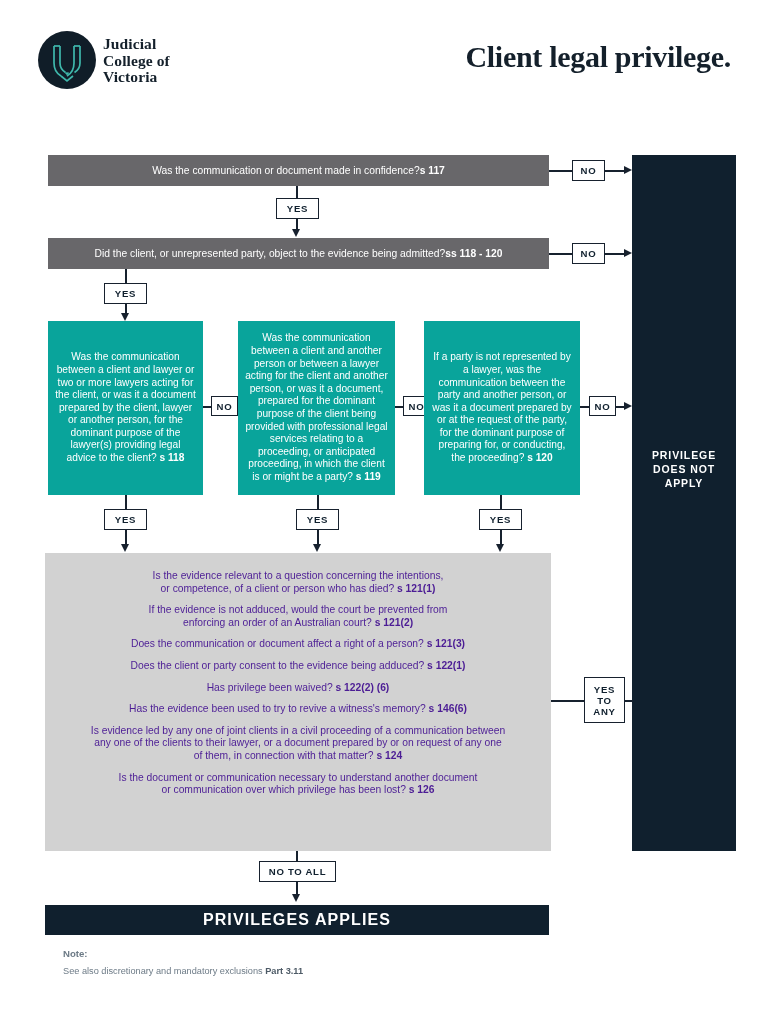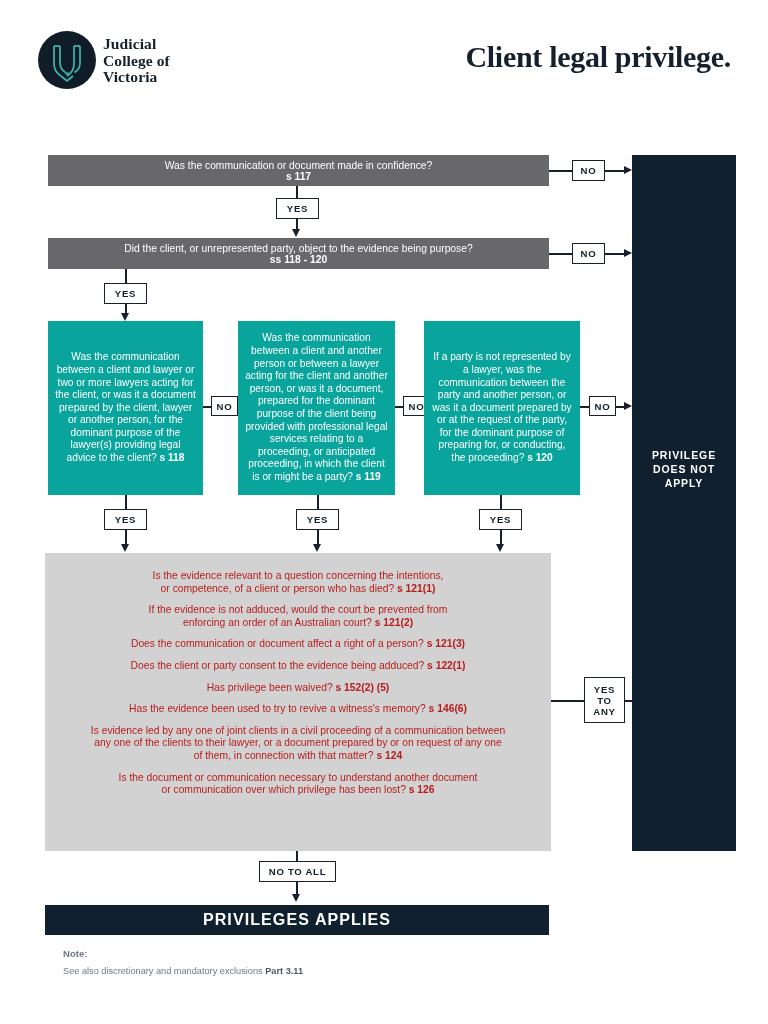--- a/index.html
+++ b/index.html
@@ -44,40 +44,39 @@
 
   
   .qbar {
     position: absolute;
     background: #68676a;
     color: #ffffff;
     font-size: 10.3px;
     display: flex; align-items: center; justify-content: center;
     text-align: center;
     padding: 0 8px;
-    flex-direction: column;
   }
   .qbar b { font-weight: bold; }
 
   .tealbox {
     position: absolute;
     background: #09a49b;
     color: #ffffff;
     font-size: 10.2px;
     line-height: 12.6px;
     display: flex; align-items: center; justify-content: center;
     text-align: center;
     padding: 2px 7px;
   }
   .tealbox b { font-weight: bold; }
 
   .greybox {
     position: absolute;
     background: #d2d2d2;
-    color: #b91c1c;
+    color: #4c1d95;
   }
   .greybox .qline {
     text-align: center;
     font-size: 10.3px;
     line-height: 12.6px;
     margin-bottom: 9px;
   }
   .greybox .qline:last-child { margin-bottom: 0; }
   .greybox b { font-weight: bold; }
 
@@ -192,21 +191,21 @@
   <div class="chip" style="left:572px; top:160px; width:33px; height:21px;">NO</div>
   <div class="hline" style="left:605px; top:170px; width:21px;"></div>
   <div class="arrow-right" style="left:624px; top:166px;"></div>
 
   <div class="vline" style="left:296px; top:186px; height:12px;"></div>
   <div class="chip" style="left:276px; top:198px; width:43px; height:21px;">YES</div>
   <div class="vline" style="left:296px; top:219px; height:12px;"></div>
   <div class="arrow-down" style="left:292px; top:229px;"></div>
 
   <div class="qbar" style="left:48px; top:238px; width:501px; height:31px;">
-    <span>Did the client, or unrepresented party, object to the evidence being purpose? </span>
+    <span>Did the client, or unrepresented party, object to the evidence being admitted? </span>
       <b>ss 118 - 120</b>
   </div>
 
   <div class="hline" style="left:549px; top:253px; width:23px;"></div>
   <div class="chip" style="left:572px; top:243px; width:33px; height:21px;">NO</div>
   <div class="hline" style="left:605px; top:253px; width:21px;"></div>
   <div class="arrow-right" style="left:624px; top:249px;"></div>
 
   <div class="vline" style="left:125px; top:269px; height:14px;"></div>
   <div class="chip" style="left:104px; top:283px; width:43px; height:21px;">YES</div>
@@ -258,21 +257,21 @@
   <div class="arrow-down" style="left:496px; top:544px;"></div>
 
   <div class="greybox" style="left:45px; top:553px; width:506px; height:298px; padding:17px 10px 0 10px;">
     <div id="exception-list">
         <div class="qline"><span style="white-space: pre-line;">Is the evidence relevant to a question concerning the intentions,
 or competence, of a client or person who has died? </span><b>s 121(1)</b></div>
         <div class="qline"><span style="white-space: pre-line;">If the evidence is not adduced, would the court be prevented from
 enforcing an order of an Australian court? </span><b>s 121(2)</b></div>
         <div class="qline"><span style="white-space: pre-line;">Does the communication or document affect a right of a person? </span><b>s 121(3)</b></div>
         <div class="qline"><span style="white-space: pre-line;">Does the client or party consent to the evidence being adduced? </span><b>s 122(1)</b></div>
-        <div class="qline"><span style="white-space: pre-line;">Has privilege been waived? </span><b>s 152(2)  (5)</b></div>
+        <div class="qline"><span style="white-space: pre-line;">Has privilege been waived? </span><b>s 122(2)  (6)</b></div>
         <div class="qline"><span style="white-space: pre-line;">Has the evidence been used to try to revive a witness's memory? </span><b>s 146(6)</b></div>
         <div class="qline"><span style="white-space: pre-line;">Is evidence led by any one of joint clients in a civil proceeding of a communication between
 any one of the clients to their lawyer, or a document prepared by or on request of any one
 of them, in connection with that matter? </span><b>s 124</b></div>
         <div class="qline"><span style="white-space: pre-line;">Is the document or communication necessary to understand another document
 or communication over which privilege has been lost? </span><b>s 126</b></div>
       </div>
   </div>
 
   <div class="hline" style="left:551px; top:700px; width:33px;"></div>

